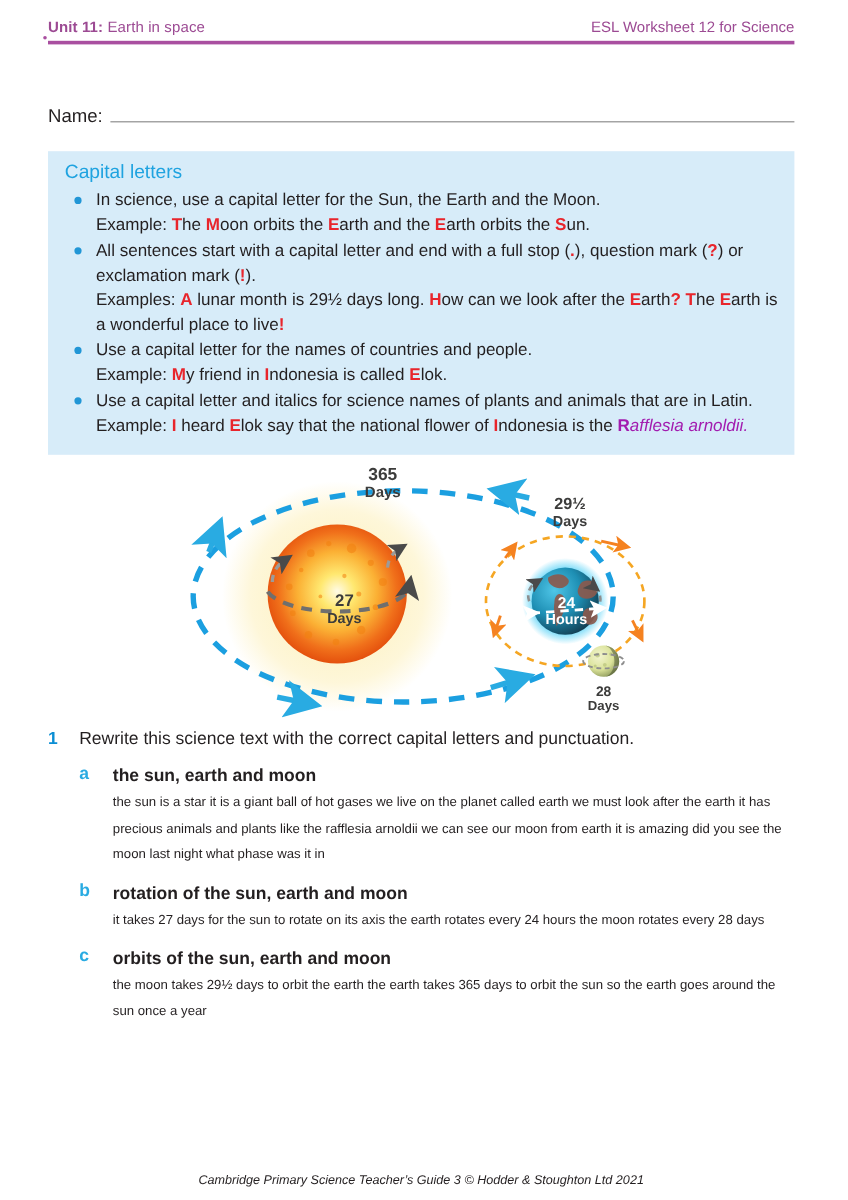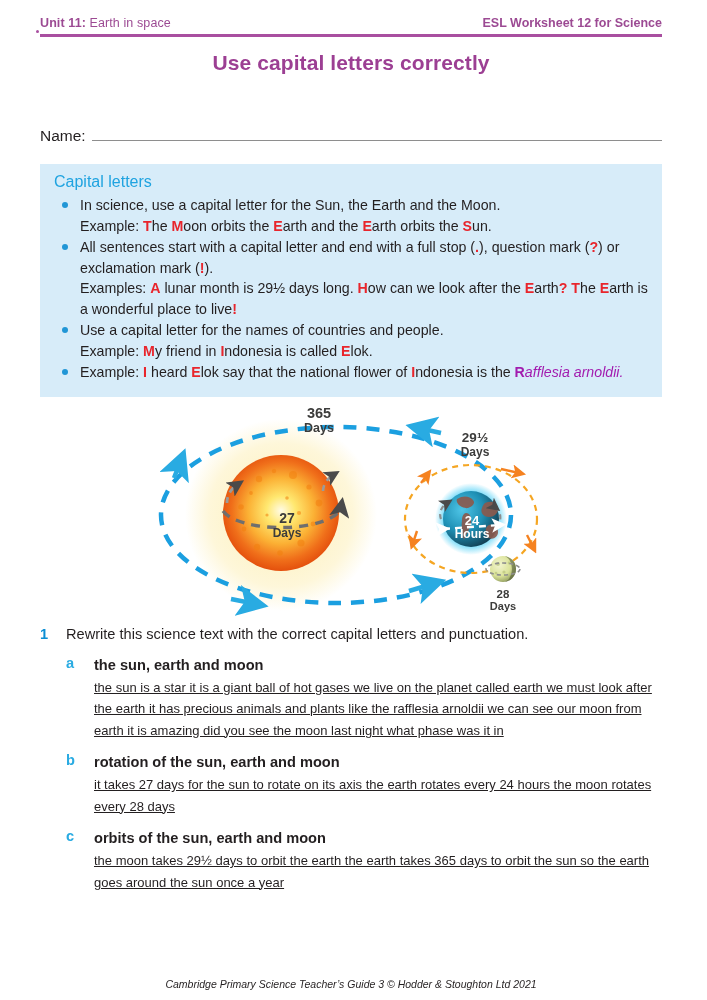--- a/index.html
+++ b/index.html
@@ -28,21 +28,21 @@
   .hdr {
     display: flex;
     justify-content: space-between;
     align-items: flex-end;
     padding-top: 16px;
     font-size: 12.5px;
     color: #9c4a93;
   }
   .hdr-left { letter-spacing: .1px; }
   .hdr-left b { font-weight: bold; }
-  .hdr-right { font-size: 12.5px; font-weight: bold; }
+  .hdr-right { font-size: 12.5px; }
 
   .hdr-rule {
     position: relative;
     margin-top: 4px;
     height: 3px;
     background: #a94fa0;
   }
   .hdr-rule::before {
     content: "";
     position: absolute;
@@ -156,24 +156,23 @@
     box-sizing: content-box;
   }
   .sub-body { flex: 1; }
   .sub-head {
     font-weight: bold;
     font-size: 14.6px;
     line-height: 20px;
     color: #231f20;
   }
   .sub-para {
-    font-size: 13px;
+    font-size: 11px;
     line-height: 21.5px;
     margin-top: 2px;
-    text-decoration: underline;
   }
 
   
   .footer {
     position: absolute;
     left: 0;
     right: 0;
     bottom: 10px;
     text-align: center;
     font-size: 10.5px;
@@ -185,21 +184,20 @@
 <body>
 
 <div class="page">
 
   <div class="hdr">
     <div class="hdr-left"><b>Unit 11:</b><span> Earth in space</span></div>
     <div class="hdr-right">ESL Worksheet 12 for Science</div>
   </div>
   <div class="hdr-rule"></div>
 
-  <div class="title">Use capital letters correctly</div>
 
   <div class="name-row">
     <span class="name-label">Name:</span>
     <span class="name-line"></span>
   </div>
 
   <div class="infobox">
     <div class="infobox-title">Capital letters</div>
 
     <div class="rule-item">
@@ -215,20 +213,21 @@
     </div>
 
     <div class="rule-item">
       <span class="bullet"></span>
       <span>Use a capital letter for the names of countries and people.</span>
       <span class="ex"><span>Example:</span> <span class="cap">M</span>y friend in <span class="cap">I</span>ndonesia is called <span class="cap">E</span>lok.</span>
     </div>
 
     <div class="rule-item">
       <span class="bullet"></span>
+      <span>Use a capital letter and italics for science names of plants and animals that are in Latin.</span>
       <span class="ex"><span>Example:</span> <span class="cap">I</span> heard <span class="cap">E</span>lok say that the national flower of <span class="cap">I</span>ndonesia is the <span class="sci"><b>R</b>afflesia arnoldii.</span></span>
     </div>
   </div>
 
   <div class="diagram-wrap">
     <div class="diagram">
       <svg width="420" height="215" viewBox="0 0 420 215" xmlns="http://www.w3.org/2000/svg">
         <defs>
           <radialGradient id="sunHalo" cx="50%" cy="50%" r="50%">
             <stop offset="40%" stop-color="#fdf3c8" stop-opacity="0.95"></stop>

